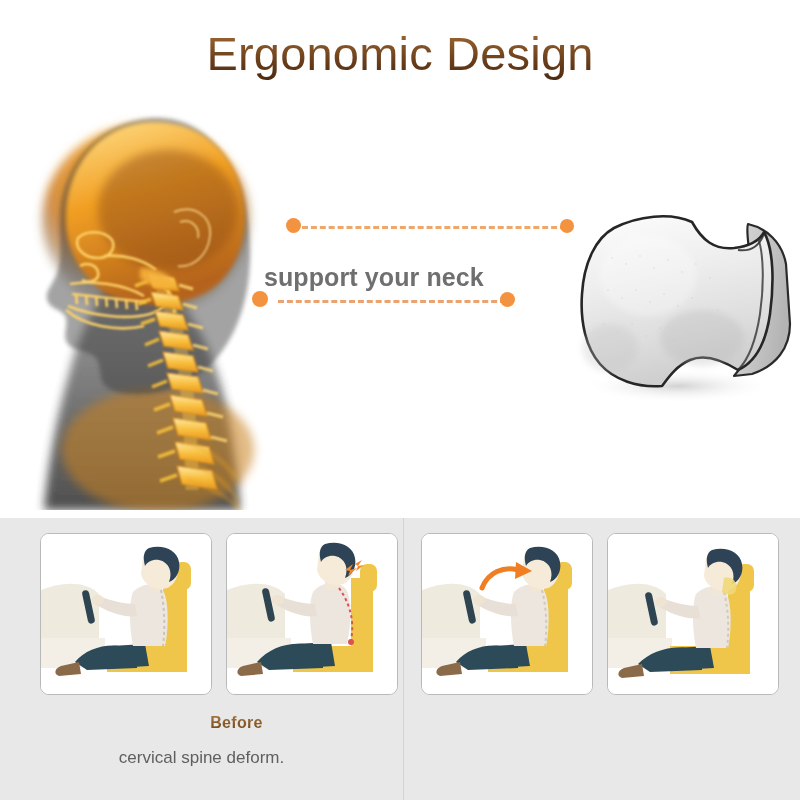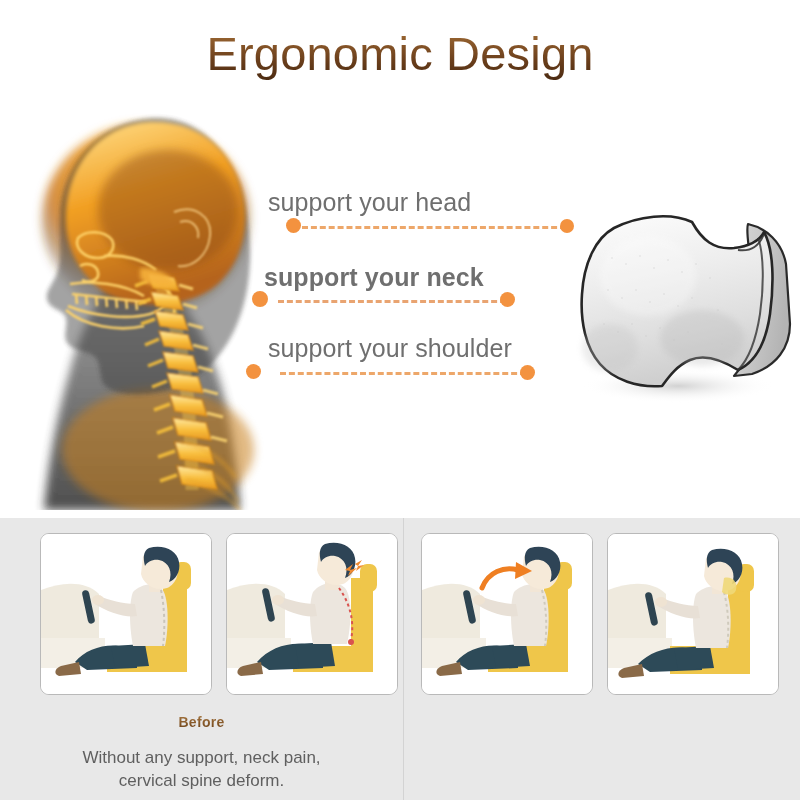--- a/index.html
+++ b/index.html
@@ -83,24 +83,24 @@
 
   .panel{
     width:170px;height:160px;background:#fff;
     border:1.5px solid #b9b9b9;border-radius:9px;overflow:hidden;
     position:relative;
   }
   .panel svg{display:block;width:100%;height:100%;}
 
   .cap{position:absolute;left:0;width:100%;text-align:center;}
   .cap-title{
-    top:196px;font-size:14px;font-weight:bold;letter-spacing:.3px;
+    top:196px;font-size:16px;font-weight:bold;letter-spacing:.3px;
     background:linear-gradient(180deg,#a87a44 0%,#8a5c2c 50%,#6d4319 100%);
     -webkit-background-clip:text;background-clip:text;
-    -webkit-text-fill-color:transparent;color:#7b5227;
+    -webkit-text-fill-color:transparent;color:#7b5227;padding-left:35px;
   }
   .cap-sub{
     top:228px;font-size:17px;color:#5f5f5f;line-height:23px;
   }
   .cap-sub div{display:block;}
 </style>
 </head>
 <body>
 
 <div class="page">
@@ -249,39 +249,32 @@
 
         <g filter="url(#soft2)" fill="none" stroke="#e9a227" stroke-width="3" opacity=".55">
           <path d="M176 392 C200 398 220 412 230 432"></path>
           <path d="M178 410 C202 416 222 428 232 440"></path>
           <path d="M172 372 C196 376 216 390 228 408"></path>
         </g>
       </svg>
     </div>
 
     <div class="callout c-head" style="left:268px;top:188px;width:320px;height:56px;">
-      <span class="label">support your head</span>
       <span class="dot a"></span>
       <span class="line"></span>
       <span class="dot b"></span>
     </div>
 
     <div class="callout c-neck" style="left:264px;top:263px;width:320px;height:56px;">
       <span class="label">support your neck</span>
       <span class="dot a"></span>
       <span class="line"></span>
       <span class="dot b"></span>
     </div>
 
-    <div class="callout c-shoulder" style="left:268px;top:334px;width:330px;height:56px;">
-      <span class="label">support your shoulder</span>
-      <span class="dot a"></span>
-      <span class="line"></span>
-      <span class="dot b"></span>
-    </div>
 
     <div class="pillow">
       <svg viewBox="0 0 244 212" xmlns="http://www.w3.org/2000/svg">
         <defs>
           <linearGradient id="pfFront" x1="0" y1="0" x2="0.25" y2="1">
             <stop offset="0%" stop-color="#fdfdfd"></stop>
             <stop offset="40%" stop-color="#eeeeee"></stop>
             <stop offset="75%" stop-color="#dedede"></stop>
             <stop offset="100%" stop-color="#cfcfcf"></stop>
           </linearGradient>
@@ -426,21 +419,20 @@
             <path d="M118 36 l8 -6 l-3 6 l7 -2 l-9 8 l2 -5 z"></path>
             <path d="M128 30 l7 -4 l-4 6 l6 -1 l-8 6 l2 -5 z"></path>
           </g>
         </svg>
       </div>
 
     </div>
 
     <div class="cap cap-title">Before</div>
     <div class="cap cap-sub">
-      <div>Without any support, neck pain,</div>
       <div>cervical spine deform.</div>
     </div>
   </div>
 
   <div class="half after" style="position:absolute;left:404px;top:518px;">
     <div class="panels">
 
       <div class="panel">
         <svg viewBox="0 0 170 160" xmlns="http://www.w3.org/2000/svg">
           <rect width="170" height="160" fill="#ffffff"></rect>

